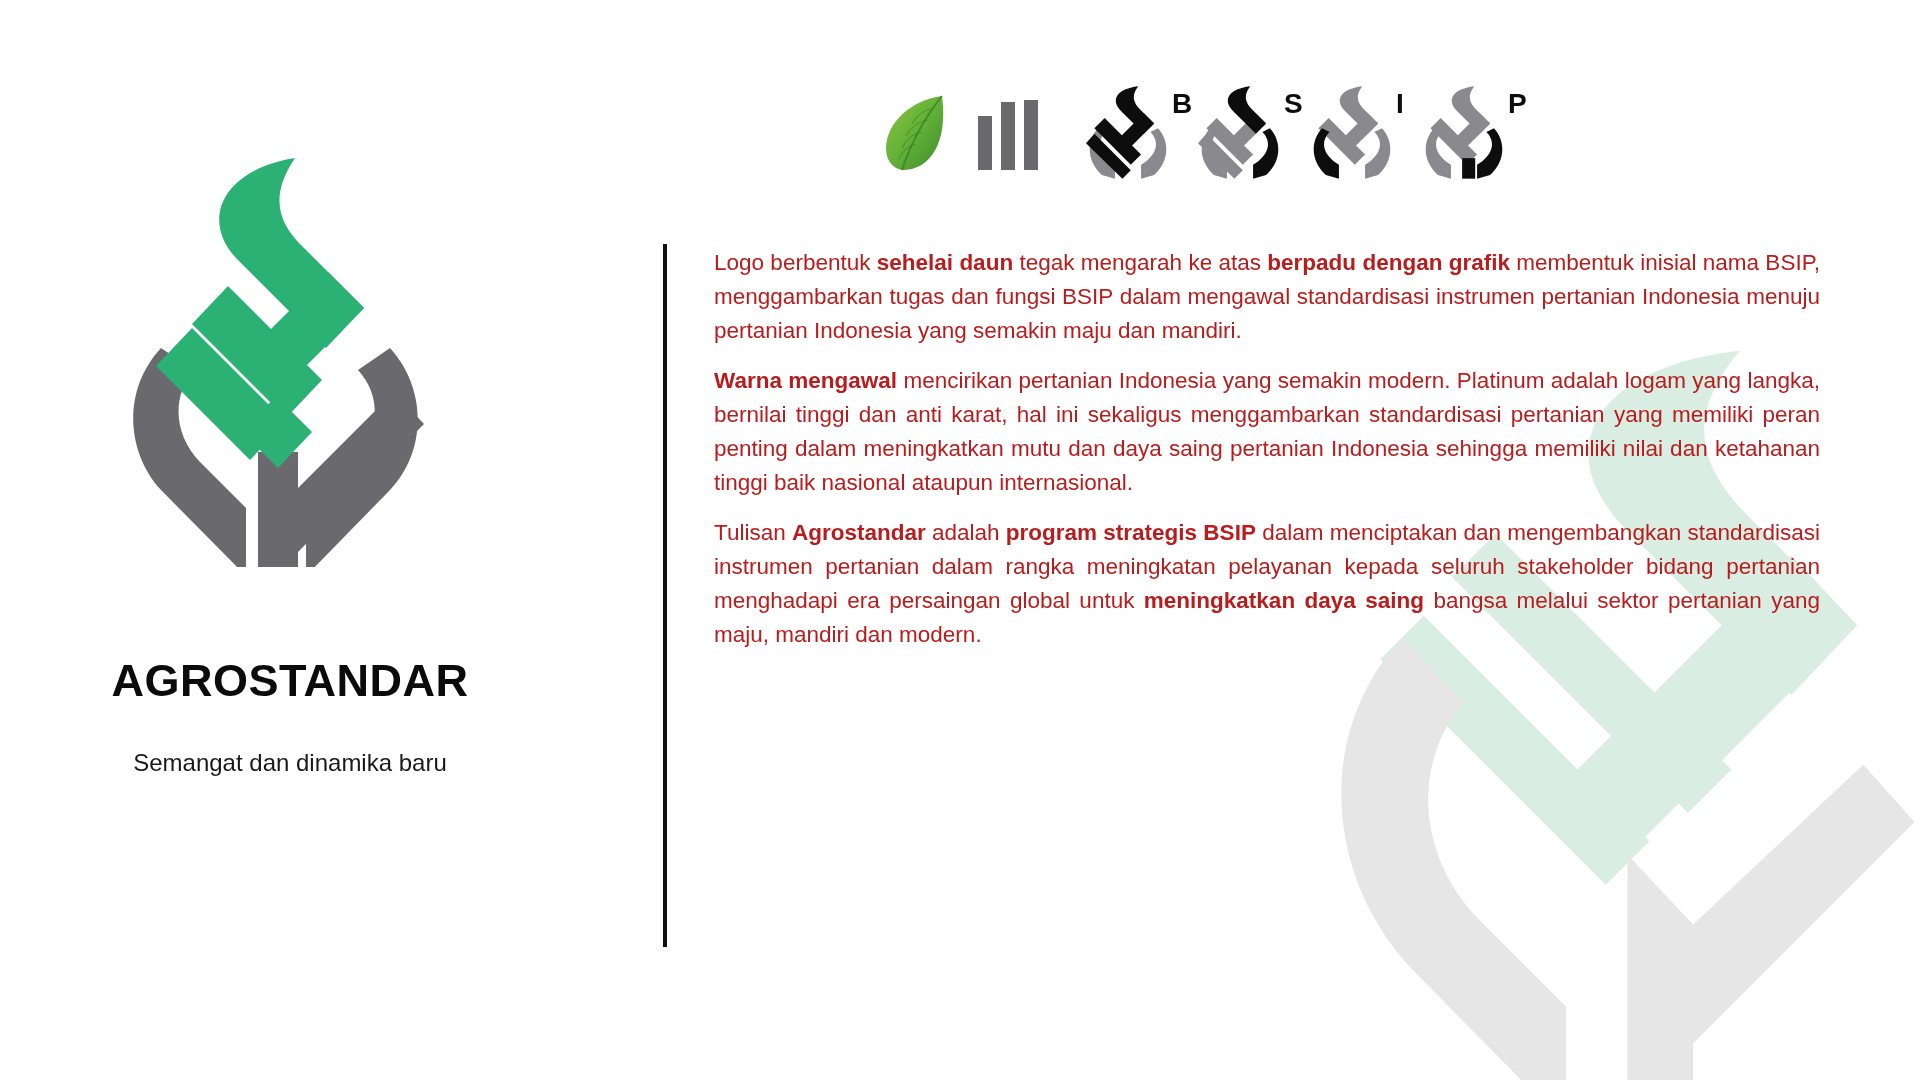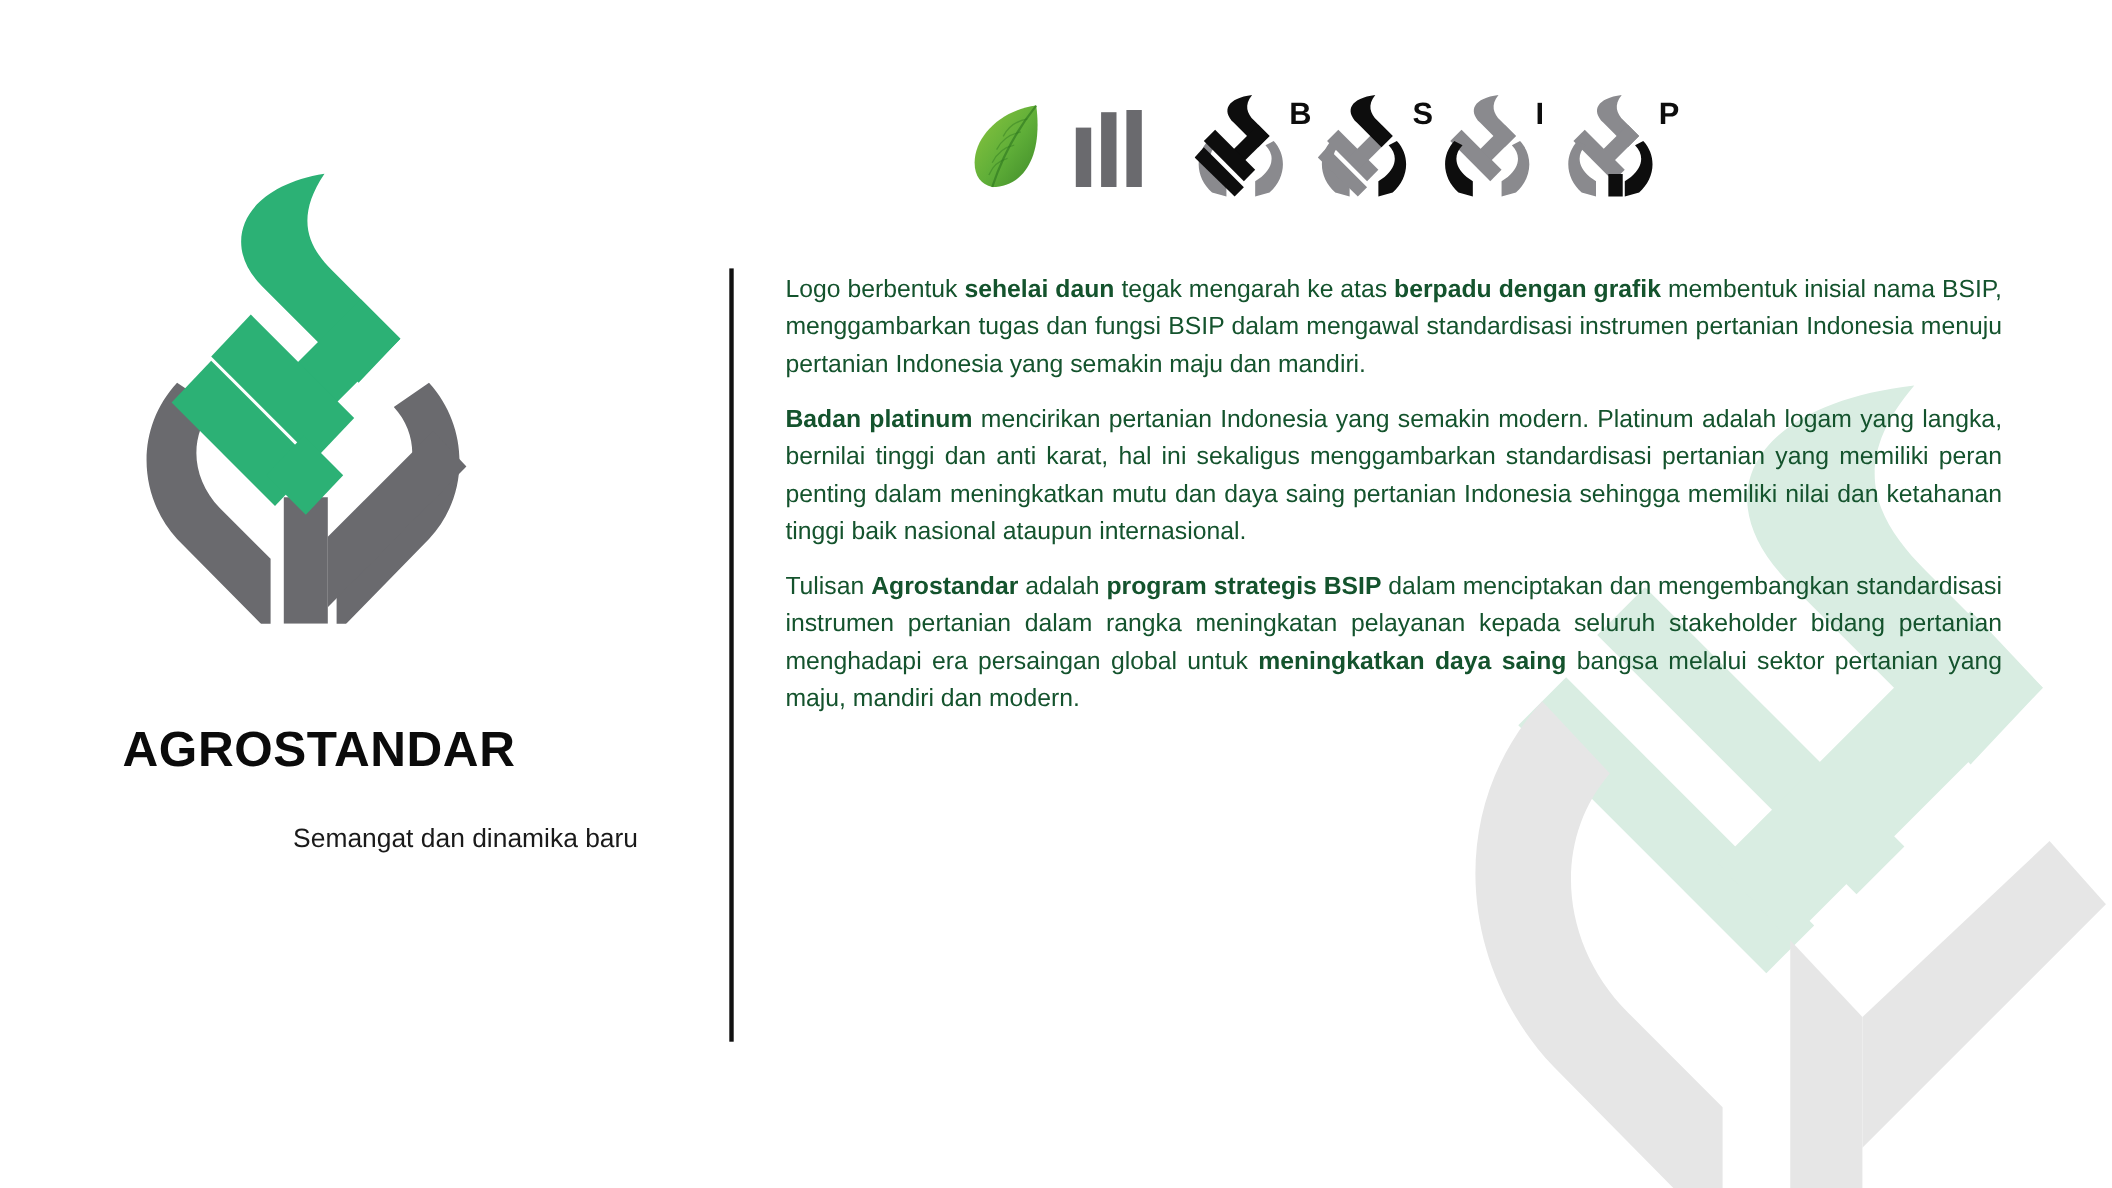--- a/index.html
+++ b/index.html
@@ -79,21 +79,21 @@
     font-weight: bold;
     font-size: 45px;
     letter-spacing: 0.5px;
     color: #0b0b0b;
   }
   #tagline {
     position: absolute;
     left: 0;
     top: 745px;
     width: 580px;
-    text-align: right;
+    text-align: center;
     font-family: "Liberation Sans", sans-serif;
     font-size: 24px;
     line-height: 35px;
     color: #1a1a1a;
   }
   #tagline div { white-space: nowrap; }
 
   
   #divider {
     position: absolute;
@@ -113,21 +113,21 @@
     width: 1106px;
     z-index: 2;
   }
   #right-col p {
     margin: 0 0 16px 0;
     text-align: justify;
     text-justify: inter-word;
     font-family: "Liberation Sans", sans-serif;
     font-size: 22.5px;
     line-height: 34px;
-    color: #14532d;
+    color: #b91c1c;
   }
   #right-col p:last-child { margin-bottom: 0; }
   #right-col b { font-weight: bold; }
 </style>
 </head>
 <body>
 
 <svg id="watermark" viewBox="0 0 760 900" preserveAspectRatio="xMidYMid meet">
   <g transform="translate(40,0) scale(2.05)">
 
@@ -276,15 +276,15 @@
 
   <div id="tagline">
     <div>Semangat dan dinamika baru</div>
   </div>
 </div>
 
 <div id="divider"></div>
 
 <div id="right-col">
     <p><span>Logo berbentuk </span><b>sehelai daun</b><span> tegak mengarah ke atas </span><b>berpadu dengan grafik</b><span> membentuk inisial nama BSIP, menggambarkan tugas dan fungsi BSIP dalam mengawal standardisasi instrumen pertanian Indonesia menuju pertanian Indonesia yang semakin maju dan mandiri.</span></p>
-    <p><b>Badan platinum</b><span> mencirikan pertanian Indonesia yang semakin modern. Platinum adalah logam yang langka, bernilai tinggi dan anti karat, hal ini sekaligus menggambarkan standardisasi pertanian yang memiliki peran penting dalam meningkatkan mutu dan daya saing pertanian Indonesia sehingga memiliki nilai dan ketahanan tinggi baik nasional ataupun internasional.</span></p>
+    <p><b>Warna mengawal</b><span> mencirikan pertanian Indonesia yang semakin modern. Platinum adalah logam yang langka, bernilai tinggi dan anti karat, hal ini sekaligus menggambarkan standardisasi pertanian yang memiliki peran penting dalam meningkatkan mutu dan daya saing pertanian Indonesia sehingga memiliki nilai dan ketahanan tinggi baik nasional ataupun internasional.</span></p>
     <p><span>Tulisan </span><b>Agrostandar</b><span> adalah </span><b>program strategis BSIP</b><span> dalam menciptakan dan mengembangkan standardisasi instrumen pertanian dalam rangka meningkatan pelayanan kepada seluruh stakeholder bidang pertanian menghadapi era persaingan global untuk </span><b>meningkatkan daya saing</b><span> bangsa melalui sektor pertanian yang maju, mandiri dan modern.</span></p>
   </div>
 
 </body></html>

